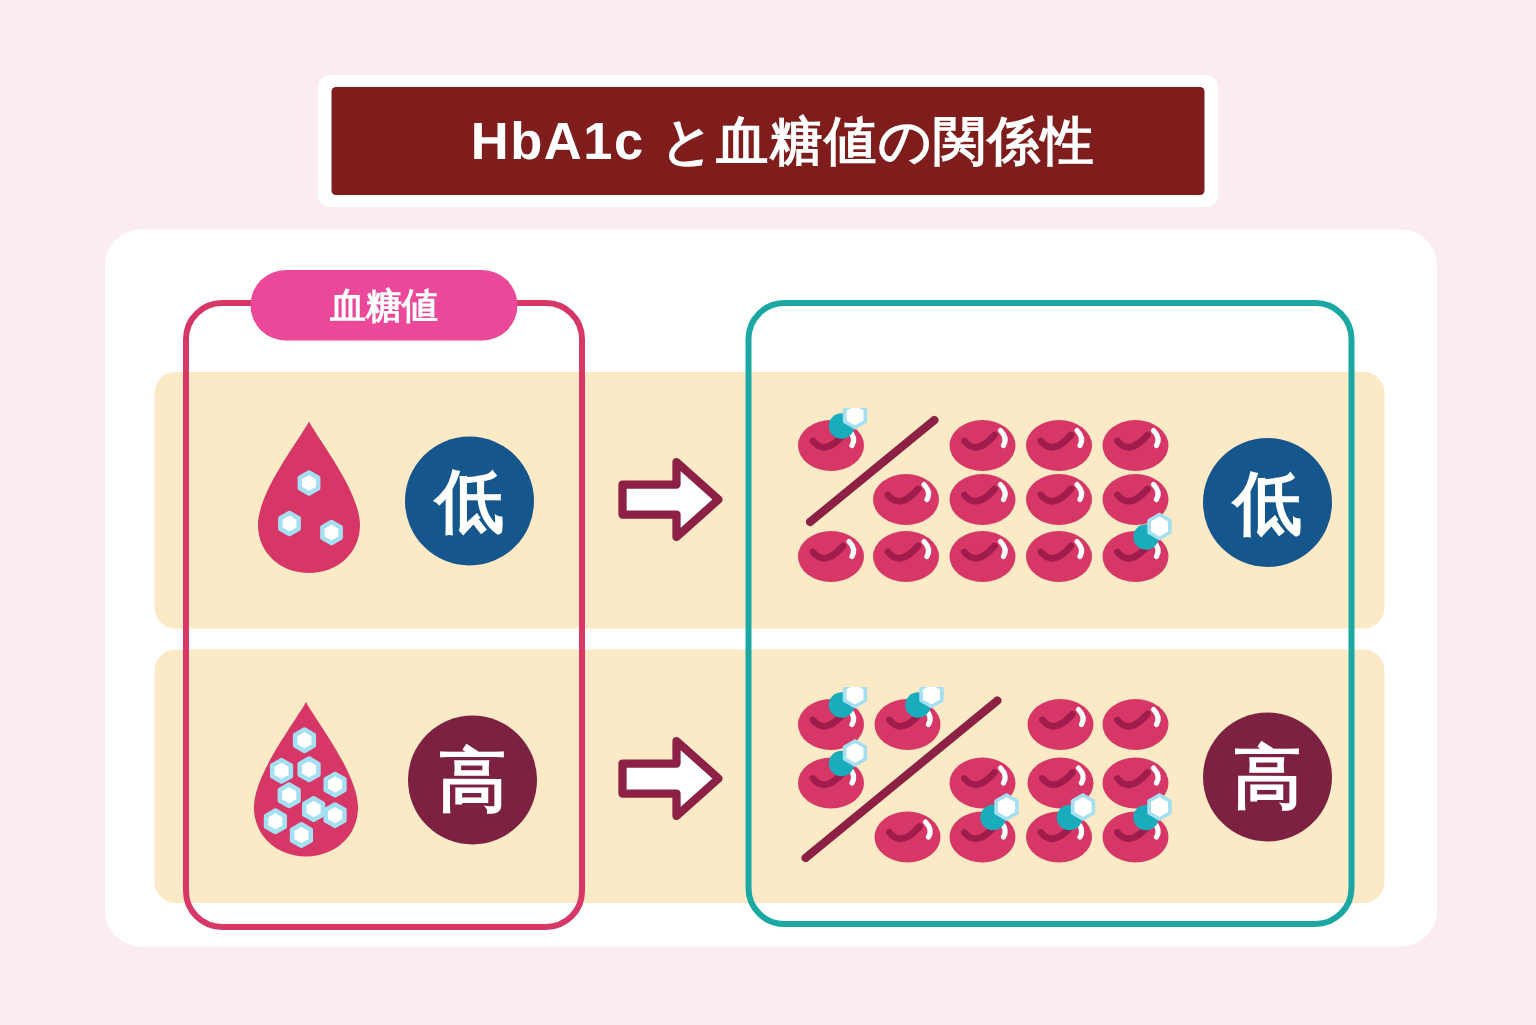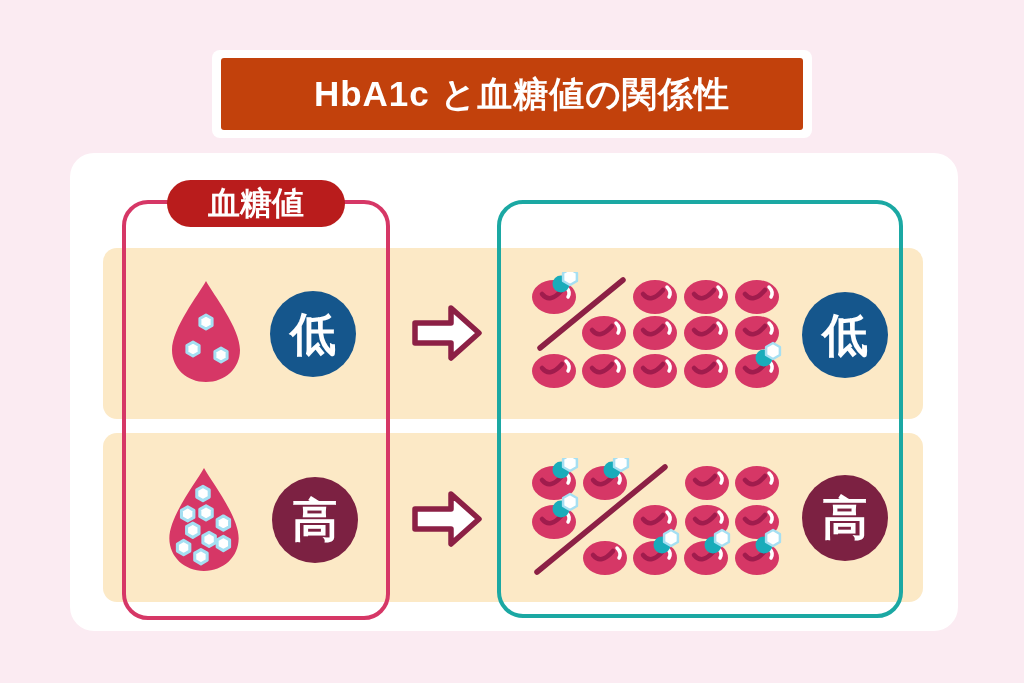--- a/index.html
+++ b/index.html
@@ -9,21 +9,21 @@
   }
   .stage{position:relative;width:1024px;height:683px;background:#fbebf2;}
 
   
   .title-card{
     position:absolute;left:212px;top:50px;width:600px;height:88px;
     background:#ffffff;border-radius:8px;
   }
   .title-banner{
     position:absolute;left:9px;top:8px;right:9px;bottom:8px;
-    background:#c2410c;border-radius:3px;
+    background:#7f1d1d;border-radius:3px;
     display:flex;align-items:center;justify-content:center;padding-left:20px;
   }
   .title-text{
     color:#ffffff;font-size:35px;font-weight:bold;letter-spacing:1px;white-space:nowrap;
   }
 
   
   .main-card{
     position:absolute;left:70px;top:153px;width:888px;height:478px;
     background:#ffffff;border-radius:24px;
@@ -38,21 +38,21 @@
   .panel-box{position:absolute;top:200px;border-radius:26px;background:transparent;box-sizing:border-box;}
   .panel-box.glucose{left:122px;width:268px;height:420px;border:4px solid #d63766;}
   .panel-box.hba1c{left:497px;width:406px;height:418px;border:4px solid #1ba8a3;}
 
   
   .pill{
     position:absolute;top:180px;height:47px;border-radius:24px;z-index:5;
     display:flex;align-items:center;justify-content:center;
     color:#ffffff;font-weight:bold;
   }
-  .pill.glucose{left:167px;width:178px;background:#b91c1c;font-size:32px;}
+  .pill.glucose{left:167px;width:178px;background:#ec4899;font-size:24px;}
   .pill.hba1c{left:605px;width:190px;background:#1ba8a3;font-size:31px;}
 
   
   .badge{
     position:absolute;width:86px;height:86px;border-radius:50%;z-index:3;
     display:flex;align-items:center;justify-content:center;
     color:#ffffff;font-size:46px;font-weight:bold;line-height:1;
   }
   .badge.blue{background:#15568c;}
   .badge.maroon{background:#7c2142;}

